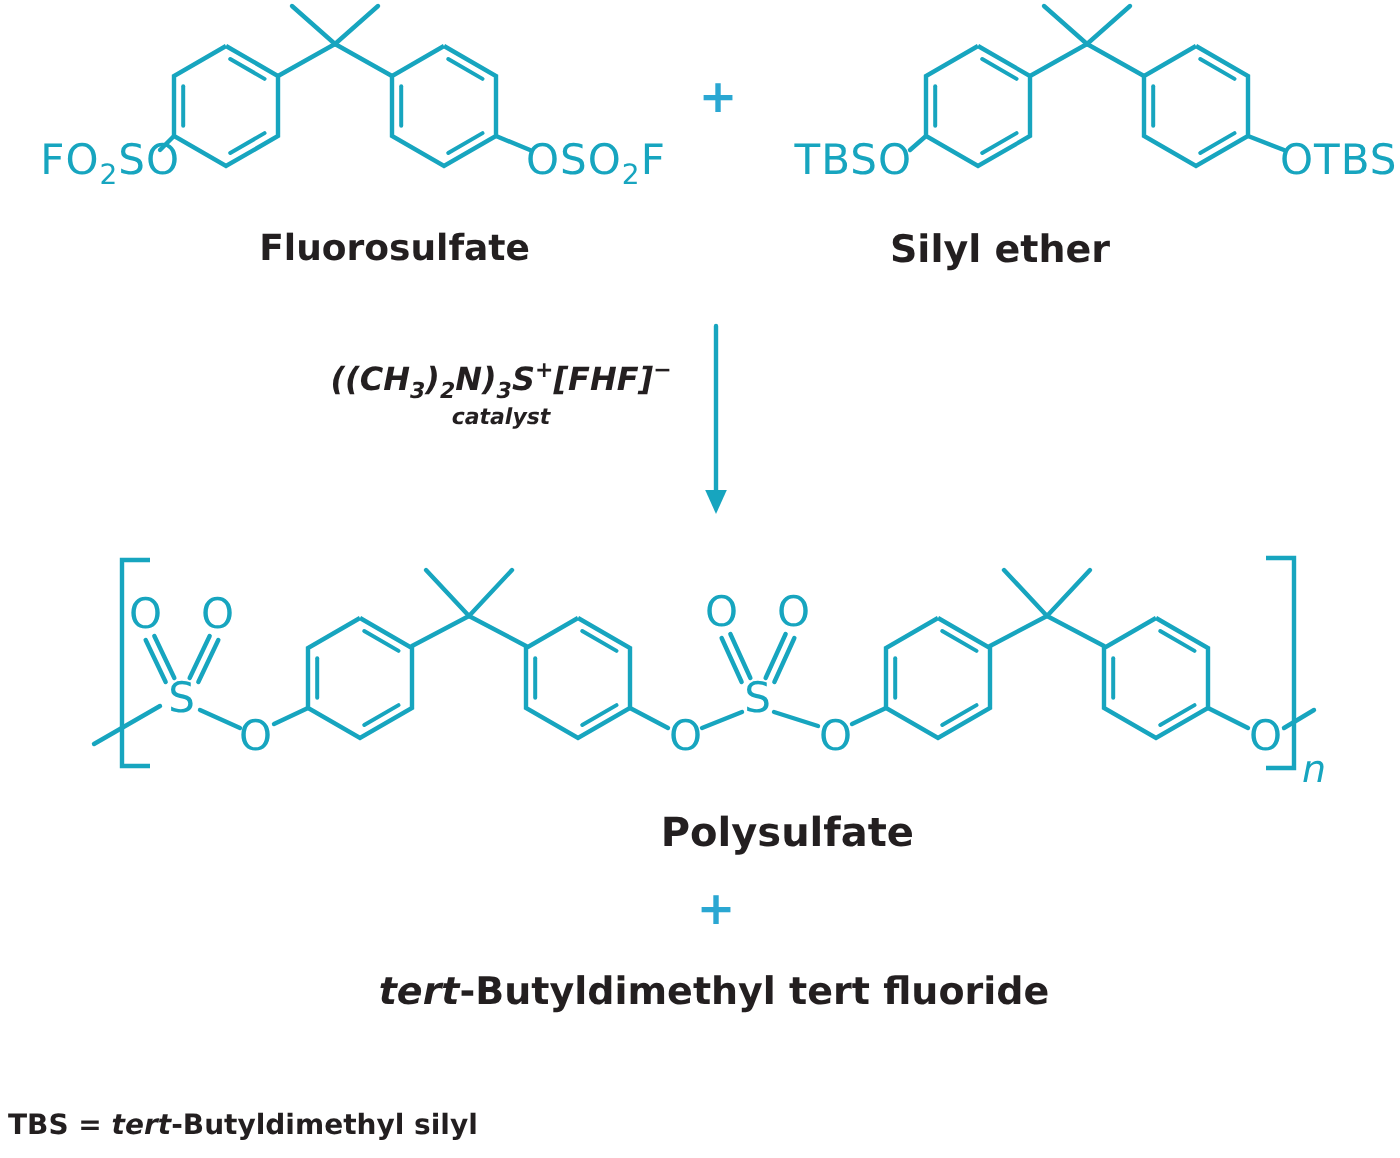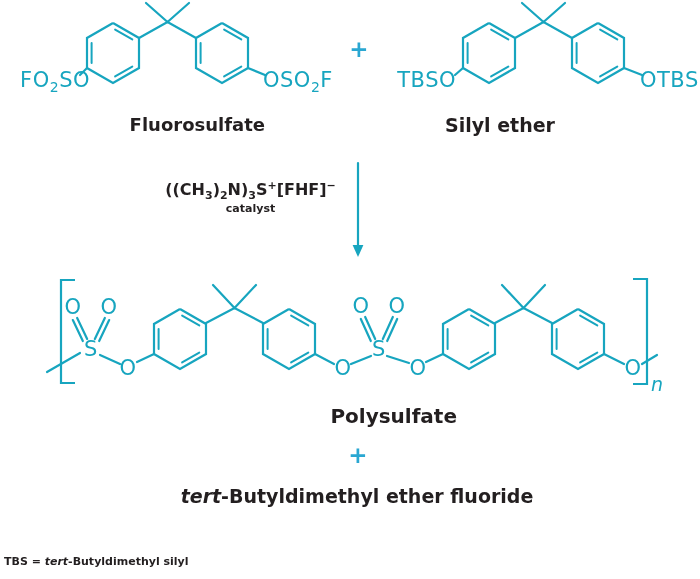--- a/index.html
+++ b/index.html
@@ -13,27 +13,27 @@
   .atom{font-size:21px;letter-spacing:.5px;fill:var(--structure,#17a5bf);font-family:"DejaVu Sans",sans-serif;}
   .atom .sub{font-size:14px;}
   .n-label{font-size:19px;font-style:italic;fill:var(--structure,#17a5bf);}
   .lbl{position:absolute;font-weight:bold;color:var(--ink,#231f20);}
   #label-fluorosulfate{left:65px;top:114px;width:200px;font-size:18px;text-align:right;}
   #label-silyl-ether{left:445px;top:114px;width:200px;font-size:19px;text-align:left;}
   #label-polysulfate{left:257px;top:404px;width:200px;font-size:20px;text-align:right;}
   .plus{position:absolute;color:var(--plus,#2aa7d2);font-size:23px;font-weight:bold;text-align:center;}
   #plus-reactants{left:345px;top:36px;width:28px;}
   #plus-products{left:344px;top:442px;width:28px;}
-  #catalyst-block{position:absolute;left:128px;top:179px;width:245px;text-align:center;}
+  #catalyst-block{position:absolute;left:128px;top:179px;width:245px;text-align:center;font-style:italic;}
   #catalyst-block .formula{font-size:16px;font-weight:bold;line-height:21px;}
   #catalyst-block .caption{font-size:11px;font-weight:bold;line-height:18px;}
   sub,sup{font-size:11px;line-height:0;}
   #byproduct{position:absolute;left:107px;top:485px;width:500px;text-align:center;
     font-size:19px;font-weight:bold;line-height:23px;}
-  #footnote{position:absolute;left:4px;top:555px;font-size:11px;font-weight:bold;}
+  #footnote{position:absolute;left:4px;top:555px;font-size:14px;font-weight:bold;}
   .it{font-style:italic;text-align:right;}
 </style>
 </head>
 <body>
 
 <div class="canvas">
 
   <svg class="scheme" width="700" height="579" viewBox="0 0 700 579">
 
     <g id="struct-layer">
@@ -145,18 +145,18 @@
   <div id="catalyst-block">
     <div class="formula"><span>((CH</span><sub>3</sub><span>)</span><sub>2</sub><span>N)</span><sub>3</sub><span>S</span><sup>+</sup><span>[FHF]</span><sup>−</sup></div>
     <div class="caption">catalyst</div>
   </div>
 
   <div class="lbl" id="label-polysulfate">Polysulfate</div>
 
   <div class="plus" id="plus-products">+</div>
 
   <div id="byproduct">
-    <div><span class="it">tert</span><span>-Butyldimethyl ether fluoride</span></div>
+    <div><span class="it">tert</span><span>-Butyldimethyl tert fluoride</span></div>
   </div>
 
   <div id="footnote"><span>TBS = </span><span class="it">tert</span><span>-Butyldimethyl silyl</span></div>
 
 </div>
 
 </body></html>

